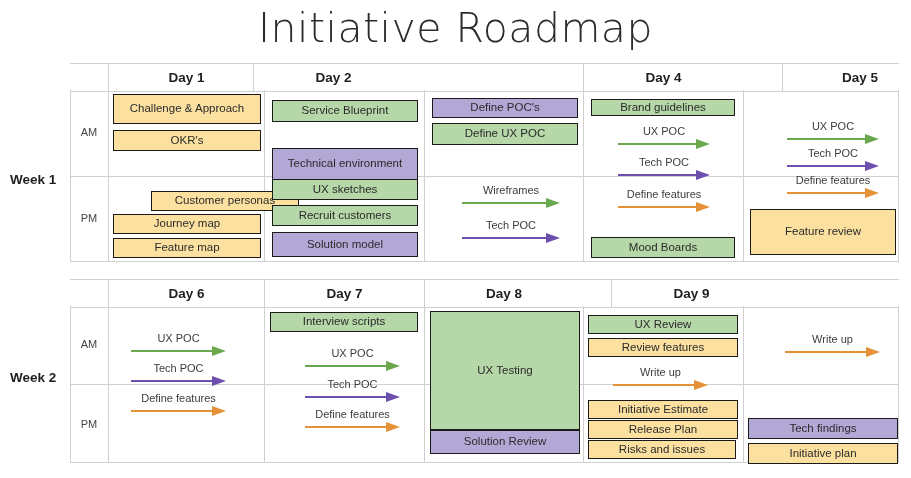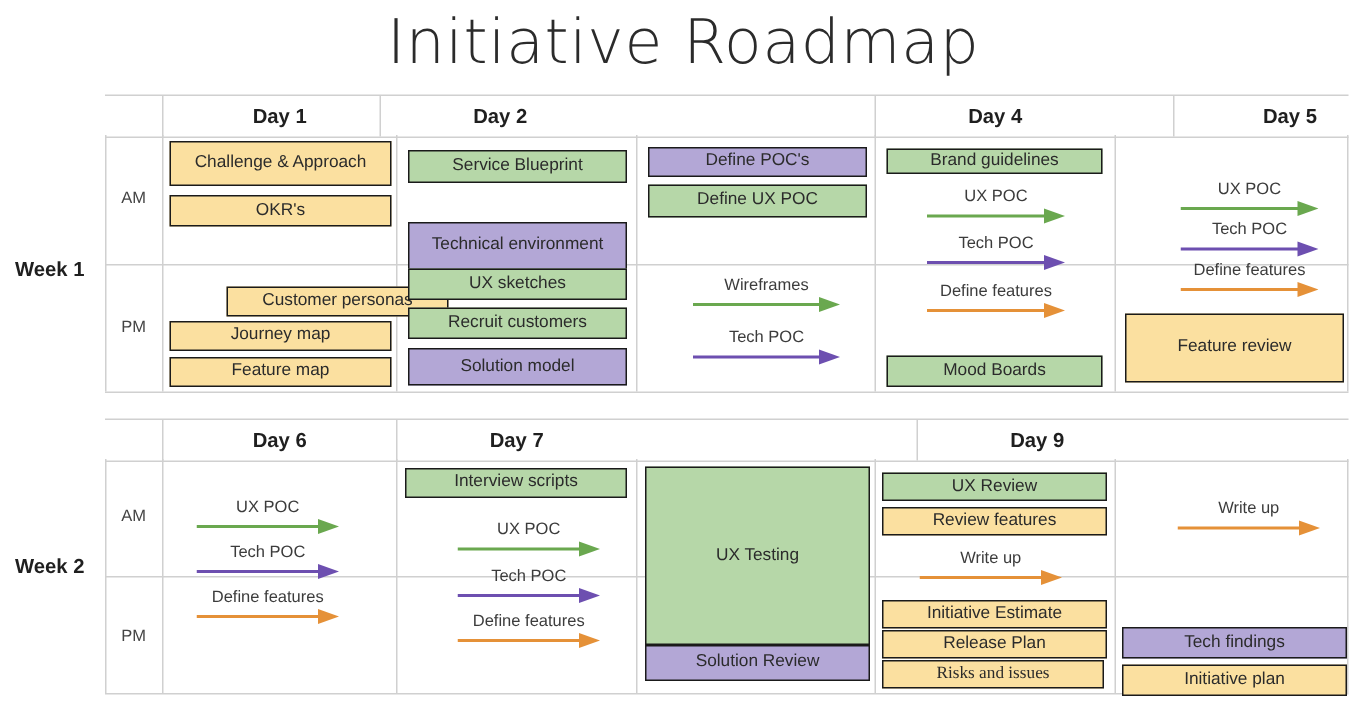--- a/index.html
+++ b/index.html
@@ -171,20 +171,21 @@
   </div>
   <div class="box yellow" style="left:750px;top:209px;width:146px;height:46px;">Feature review</div>
 
   <div class="week-label" style="left:10px;top:370px;width:80px;">Week 2</div>
 
   <div class="table" style="left:70px;top:279px;width:829px;height:184px;">
 
     <div class="hdr-row">
       <div class="hdr-cell" style="left:38px;width:156px;">Day 6</div>
       <div class="hdr-cell" style="left:194px;width:160px;">Day 7</div>
+      <div class="hdr-cell" style="left:354px;width:159px;">Day 8</div>
       <div class="hdr-cell" style="left:513px;width:160px;margin-left:28px;">Day 9</div>
     </div>
 
     <div class="body-grid" style="top:27px;height:157px;">
       <div class="vline" style="left:0px;"></div>
       <div class="vline" style="left:38px;"></div>
       <div class="vline" style="left:194px;"></div>
       <div class="vline" style="left:354px;"></div>
       <div class="vline" style="left:513px;"></div>
       <div class="vline" style="left:673px;"></div>
@@ -247,21 +248,21 @@
   <div class="box yellow" style="left:588px;top:338px;width:150px;height:19px;">Review features</div>
   <div class="arrow-wrap" style="left:613px;top:366px;width:95px;height:25px;">
     <div class="arrow-label">Write up</div>
     <svg class="arrow-svg" width="95" height="12">
       <line x1="0" y1="6" x2="83" y2="6" stroke="#e59138" stroke-width="2"></line>
       <polygon points="81,1 95,6 81,11" fill="#e59138"></polygon>
     </svg>
   </div>
   <div class="box yellow" style="left:588px;top:400px;width:150px;height:19px;">Initiative Estimate</div>
   <div class="box yellow" style="left:588px;top:420px;width:150px;height:19px;">Release Plan</div>
-  <div class="box yellow" style="left:588px;top:440px;width:148px;height:19px;font-family:Liberation Serif, serif;">Risks and issues</div>
+  <div class="box yellow" style="left:588px;top:440px;width:148px;height:19px;">Risks and issues</div>
 
   <div class="arrow-wrap" style="left:785px;top:333px;width:95px;height:25px;">
     <div class="arrow-label">Write up</div>
     <svg class="arrow-svg" width="95" height="12">
       <line x1="0" y1="6" x2="83" y2="6" stroke="#e59138" stroke-width="2"></line>
       <polygon points="81,1 95,6 81,11" fill="#e59138"></polygon>
     </svg>
   </div>
   <div class="box purple" style="left:748px;top:418px;width:150px;height:21px;">Tech findings</div>
   <div class="box yellow" style="left:748px;top:443px;width:150px;height:21px;">Initiative plan</div>

